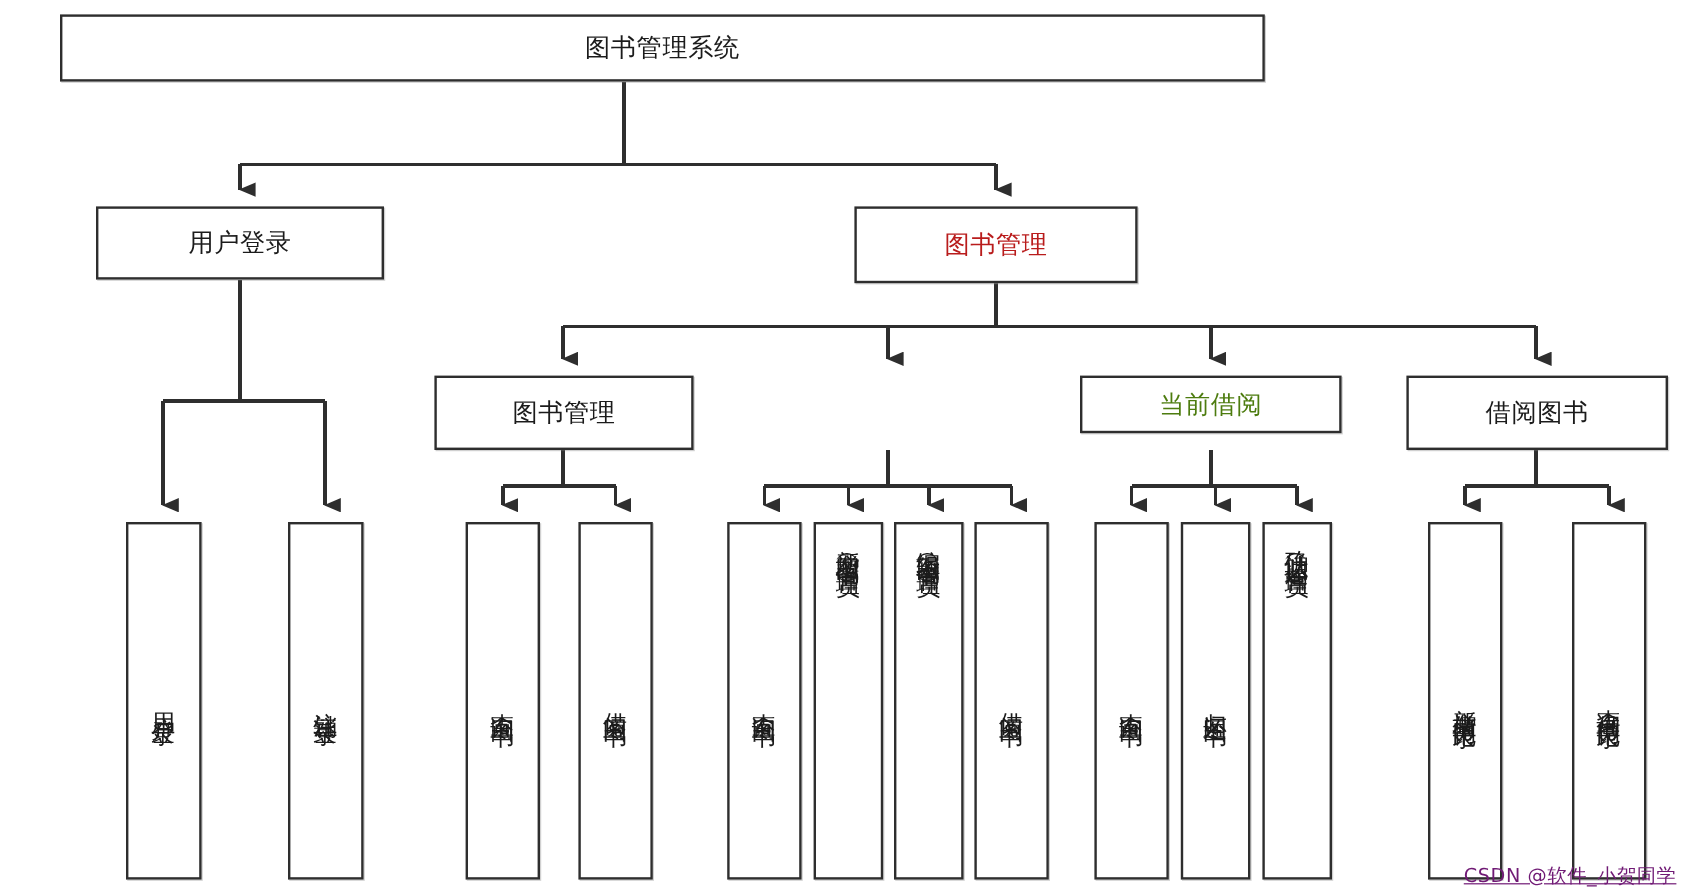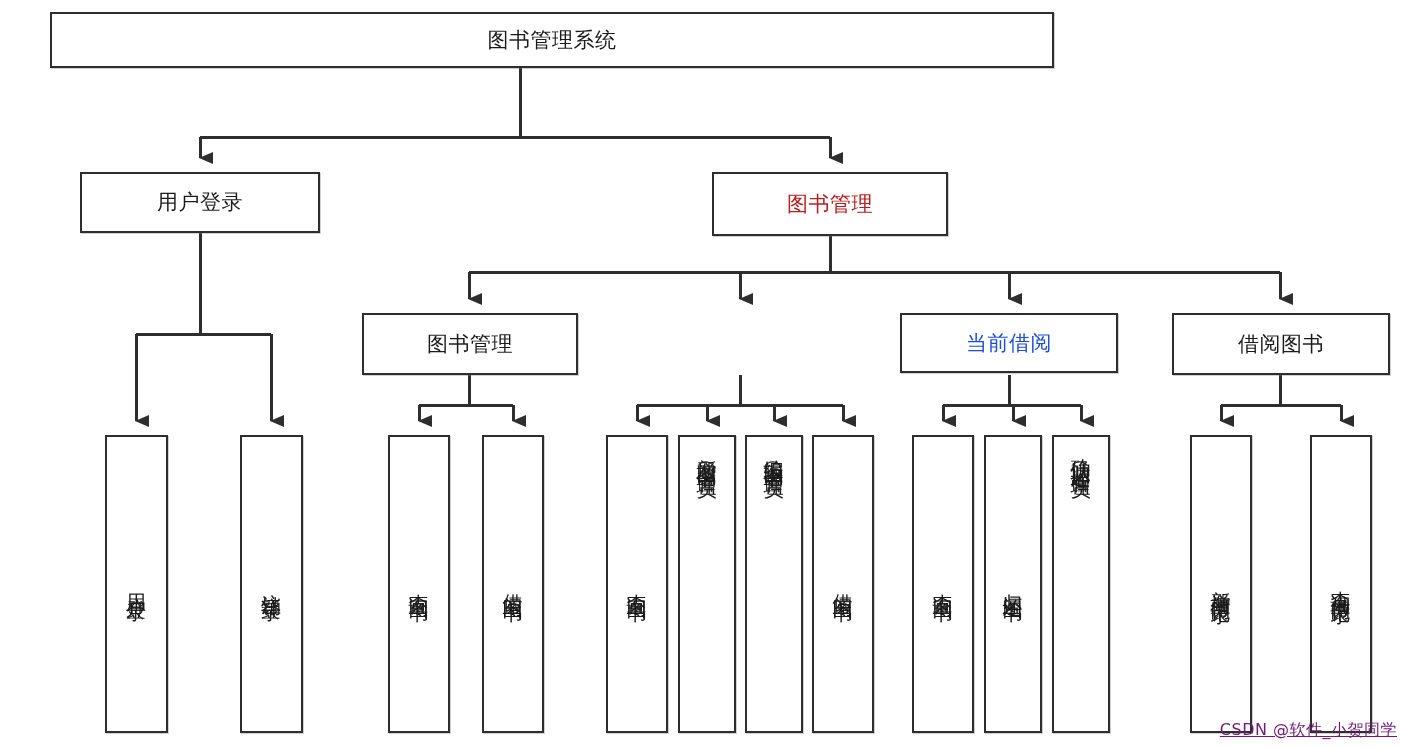--- a/index.html
+++ b/index.html
@@ -141,21 +141,21 @@
   <div class="node node-l1" style="left: 80px; top: 172px; width: 240px; height: 61px; border-color: rgb(46, 46, 46); background: rgb(255, 255, 255); color: rgb(27, 27, 27);">
     <span class="label">用户登录</span>
   </div>
   <div class="node node-l1" style="left: 712px; top: 172px; width: 236px; height: 64px; border-color: rgb(46, 46, 46); background: rgb(255, 255, 255); color: #b91c1c;">
     <span class="label">图书管理</span>
   </div>
 
   <div class="node node-l2" style="left: 362px; top: 313px; width: 216px; height: 62px; border-color: rgb(46, 46, 46); background: rgb(255, 255, 255); color: rgb(27, 27, 27);">
     <span class="label">图书管理</span>
   </div>
-  <div class="node node-l2" style="left: 900px; top: 313px; width: 218px; height: 60px; border-color: rgb(46, 46, 46); background: rgb(255, 255, 255); color: #1d4ed8;">
+  <div class="node node-l2" style="left: 900px; top: 313px; width: 218px; height: 48px; border-color: rgb(46, 46, 46); background: rgb(255, 255, 255); color: #4d7c0f;">
     <span class="label">当前借阅</span>
   </div>
   <div class="node node-l2" style="left: 1172px; top: 313px; width: 218px; height: 62px; border-color: rgb(46, 46, 46); background: rgb(255, 255, 255); color: rgb(27, 27, 27);">
     <span class="label">借阅图书</span>
   </div>
 
   <div class="node node-leaf leaf-center" style="left: 105px; top: 435px; width: 63px; height: 298px; border-color: rgb(46, 46, 46); background: rgb(255, 255, 255); color: rgb(27, 27, 27);">
     <span class="label">用户登录</span>
   </div>
   <div class="node node-leaf leaf-center" style="left: 240px; top: 435px; width: 63px; height: 298px; border-color: rgb(46, 46, 46); background: rgb(255, 255, 255); color: rgb(27, 27, 27);">

